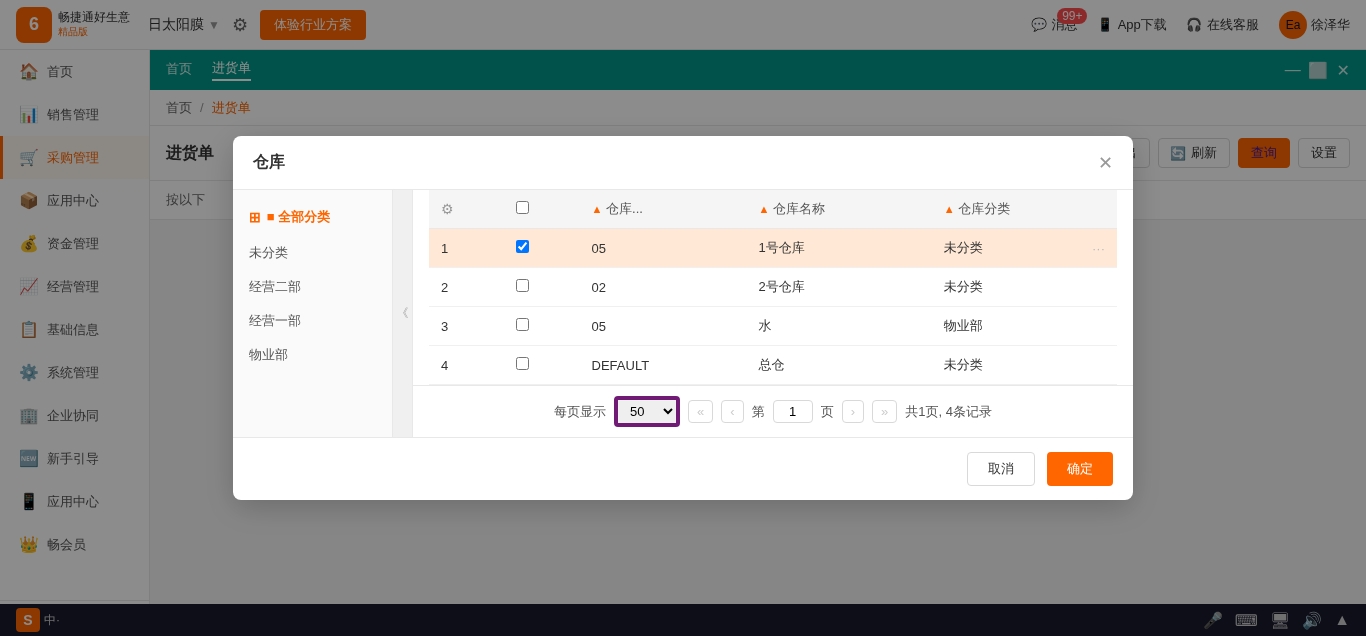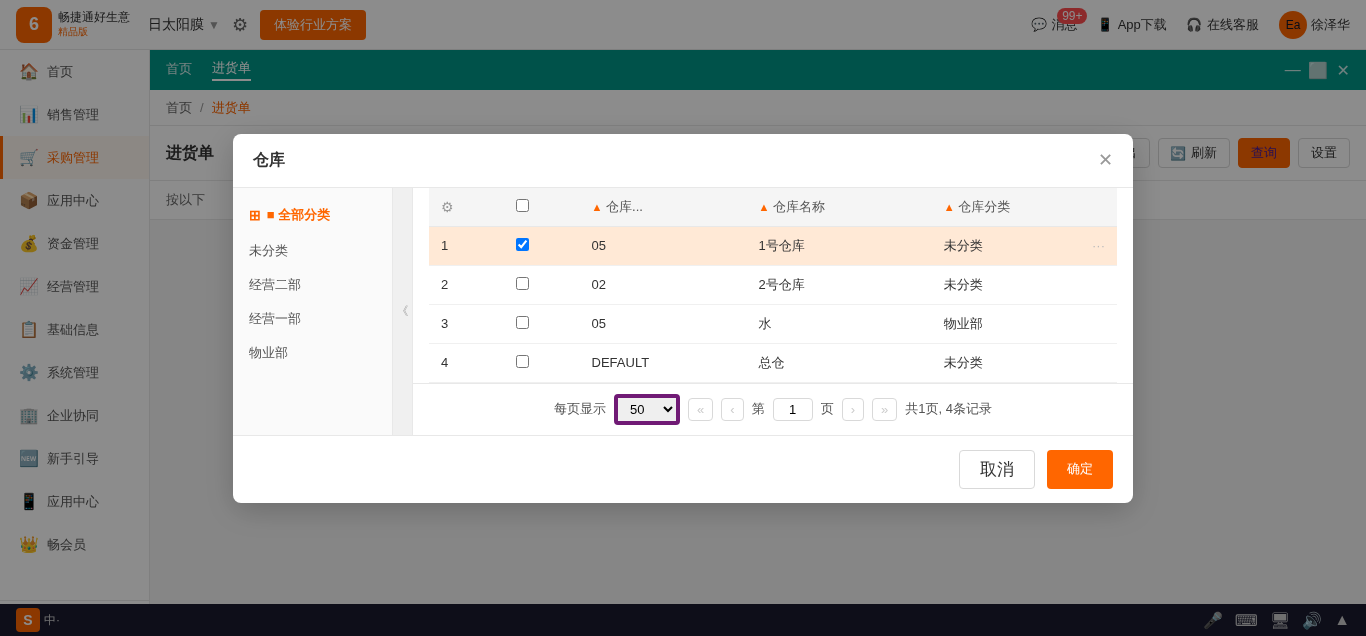--- a/index.html
+++ b/index.html
@@ -395,21 +395,21 @@
       gap: 12px;
       padding: 14px 20px;
       border-top: 1px solid #e8e8e8;
     }
     .btn-cancel {
       padding: 7px 20px;
       border: 1px solid #d9d9d9;
       border-radius: 4px;
       background: #fff;
       cursor: pointer;
-      font-size: 17px;
+      font-size: 13px;
       color: #333;
       font-family: Liberation Mono, monospace;
     }
     .btn-confirm {
       padding: 7px 20px;
       border: none;
       border-radius: 4px;
       background: #ff6600;
       color: #fff;
       cursor: pointer;

